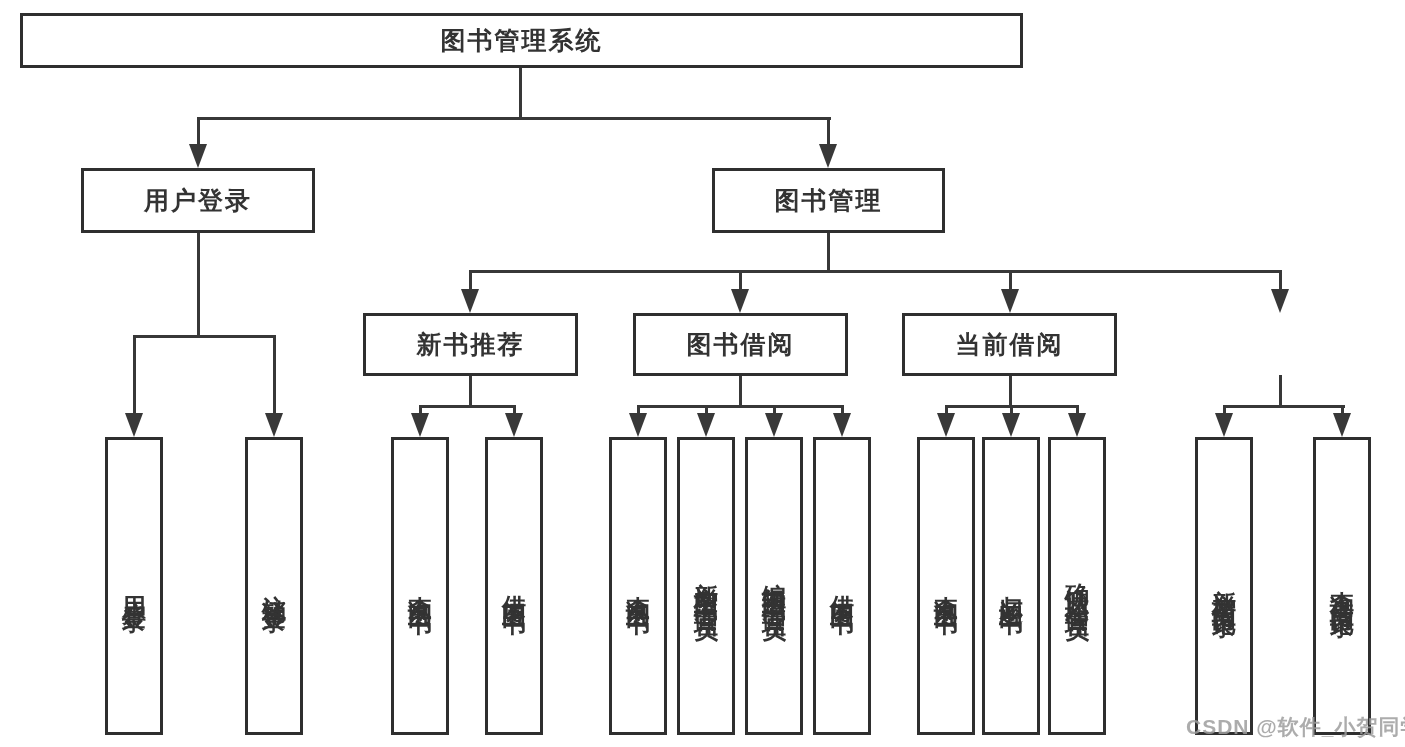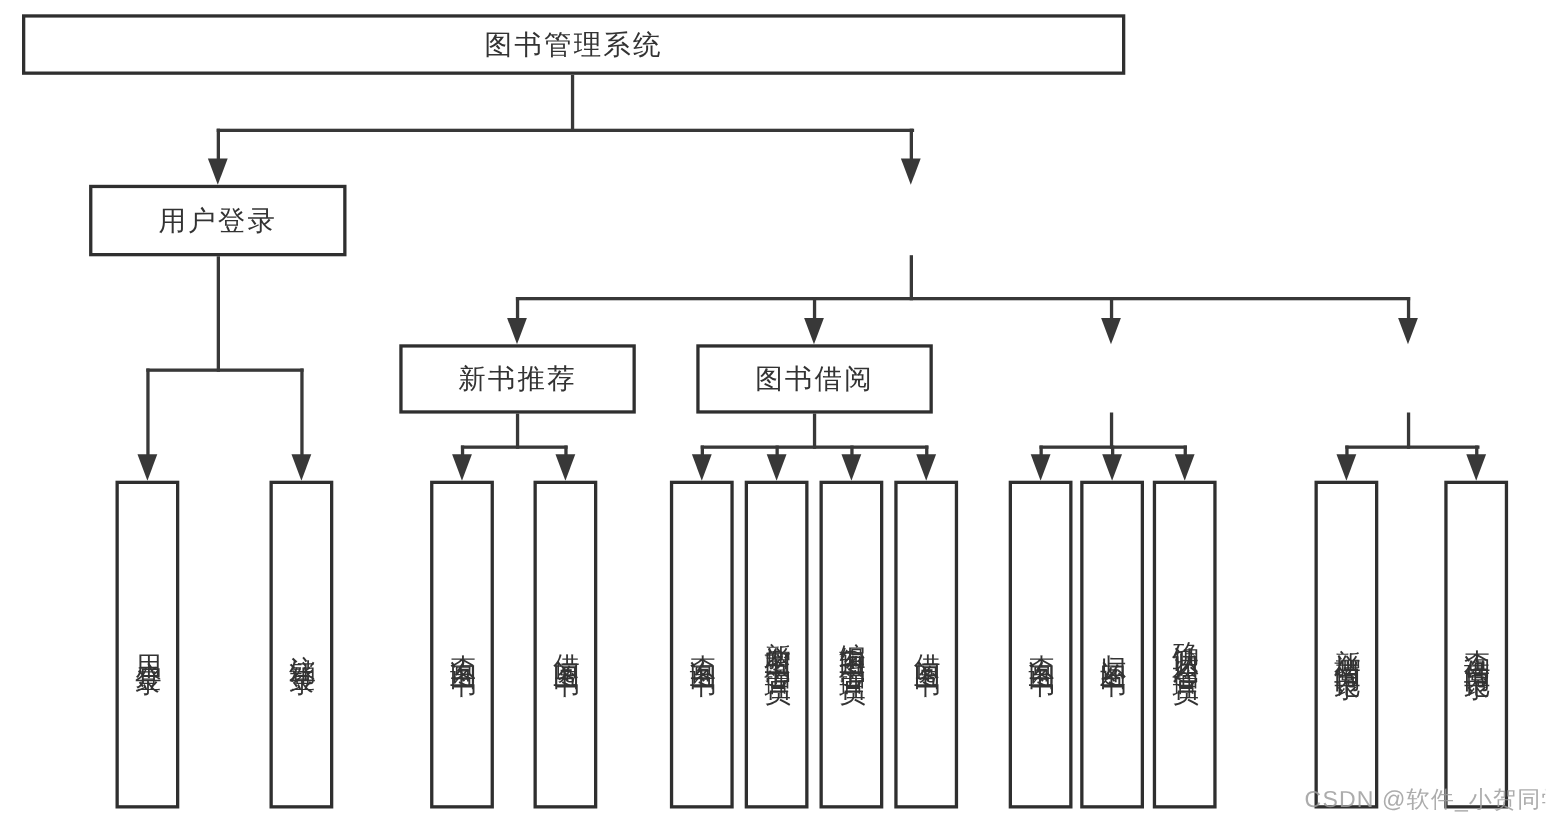--- a/index.html
+++ b/index.html
@@ -7,20 +7,21 @@
     padding: 0;
     background: #ffffff;
     font-family: "Liberation Sans", "DejaVu Sans", sans-serif;
   }
   .canvas {
     position: relative;
     width: 1405px;
     height: 747px;
     background: #ffffff;
     overflow: hidden;
+    font-weight: bold;
   }
   
   .node {
     position: absolute;
     box-sizing: border-box;
     border: 3px solid #2f2f2f;
     background: #ffffff;
     display: flex;
     align-items: center;
     justify-content: center;
@@ -94,20 +95,23 @@
 
   <div class="vline" style="left:519px;top:68px;height:51px"></div>
   <div class="hline" style="left:197px;top:117px;width:634px"></div>
   <div class="vline" style="left:197px;top:117px;height:30px"></div>
   <div class="arrow" style="left:189px;top:144px"></div>
   <div class="vline" style="left:827px;top:117px;height:30px"></div>
   <div class="arrow" style="left:819px;top:144px"></div>
 
   <div class="node" style="left:81px;top:168px;width:234px;height:65px">
     <span>用户登录</span>
+  </div>
+  <div class="node" style="left:712px;top:168px;width:233px;height:65px">
+    <span>图书管理</span>
   </div>
 
   <div class="vline" style="left:197px;top:232px;height:106px"></div>
   <div class="hline" style="left:133px;top:335px;width:143px"></div>
   <div class="vline" style="left:133px;top:335px;height:80px"></div>
   <div class="arrow" style="left:125px;top:413px"></div>
   <div class="vline" style="left:273px;top:335px;height:80px"></div>
   <div class="arrow" style="left:265px;top:413px"></div>
 
   <div class="vline" style="left:827px;top:232px;height:41px"></div>
@@ -120,20 +124,23 @@
   <div class="arrow" style="left:1001px;top:289px"></div>
   <div class="vline" style="left:1279px;top:270px;height:21px"></div>
   <div class="arrow" style="left:1271px;top:289px"></div>
 
   <div class="node" style="left:633px;top:313px;width:215px;height:63px">
     <span>图书借阅</span>
   </div>
   <div class="node" style="left:363px;top:313px;width:215px;height:63px">
     <span>新书推荐</span>
   </div>
+  <div class="node" style="left:902px;top:313px;width:215px;height:63px">
+    <span>当前借阅</span>
+  </div>
 
   <div class="vline" style="left:469px;top:375px;height:33px"></div>
   <div class="hline" style="left:419px;top:405px;width:97px"></div>
   <div class="vline" style="left:419px;top:405px;height:10px"></div>
   <div class="arrow" style="left:411px;top:413px"></div>
   <div class="vline" style="left:513px;top:405px;height:10px"></div>
   <div class="arrow" style="left:505px;top:413px"></div>
 
   <div class="vline" style="left:739px;top:375px;height:33px"></div>
   <div class="hline" style="left:637px;top:405px;width:207px"></div>

